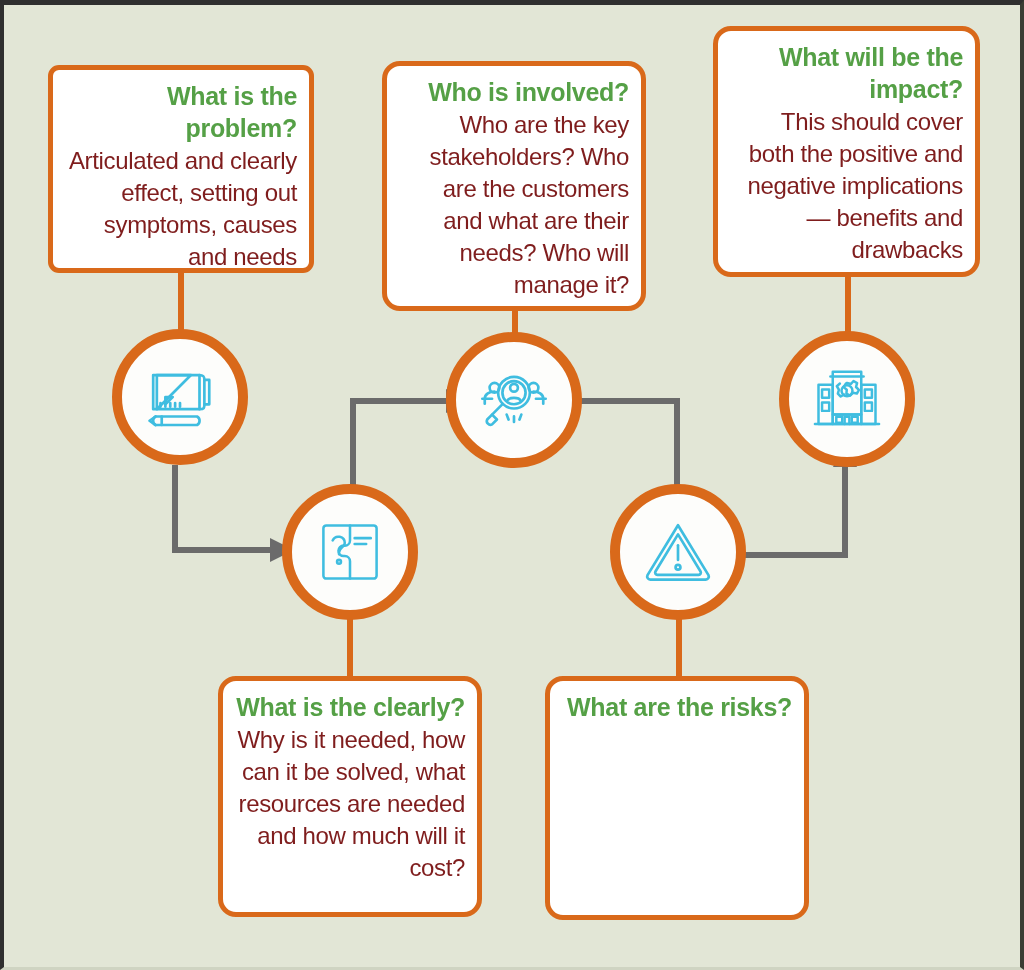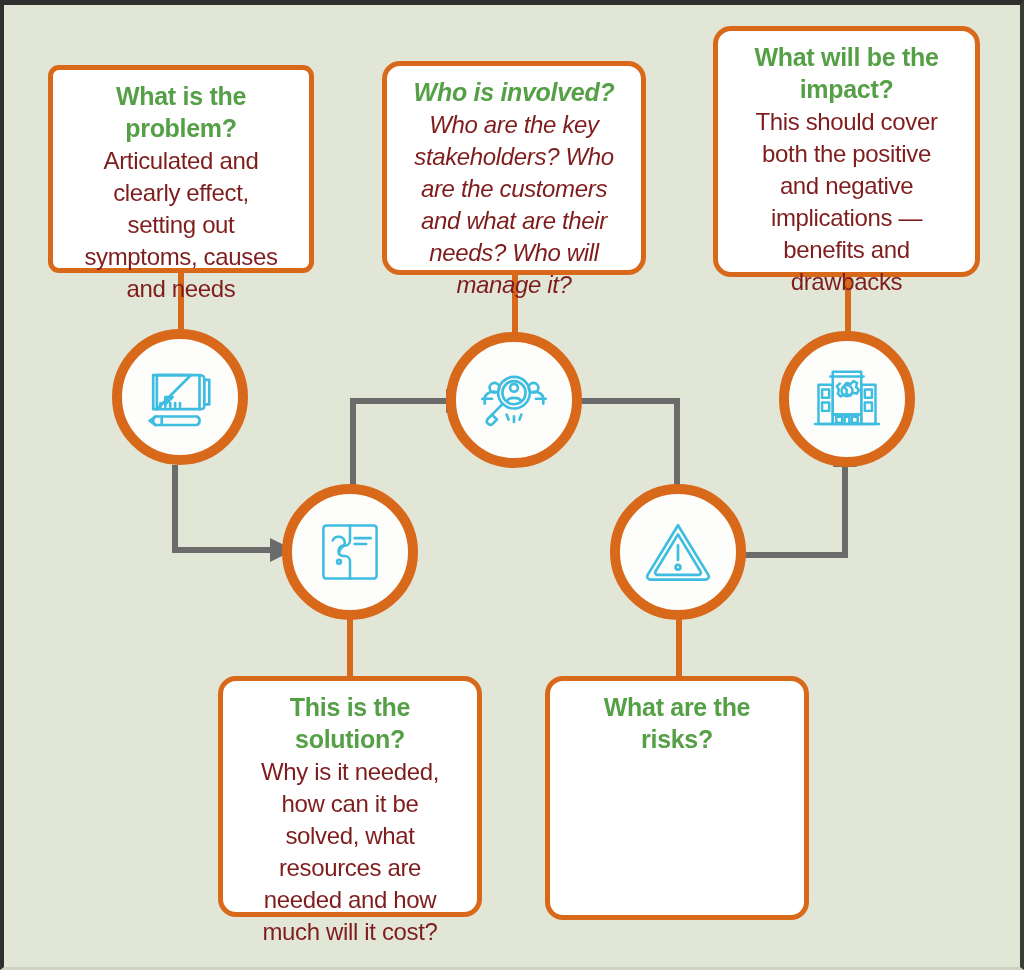--- a/index.html
+++ b/index.html
@@ -21,22 +21,22 @@
     font-family: "Liberation Sans", sans-serif;
   }
 
   
   .card {
     position: absolute;
     background: #ffffff;
     border: 5px solid #d9691a;
     border-radius: 18px;
     box-sizing: border-box;
-    text-align: center;
-    padding: 10px 24px;
+    text-align: right;
+    padding: 10px 12px;
     z-index: 4;
   }
   .card-title {
     color: #55a046;
     font-weight: bold;
     font-size: 25px;
     line-height: 1.28;
     margin: 0 0 1px 0;
     letter-spacing: -0.3px;
   }
@@ -207,32 +207,32 @@
         </g>
       </svg>
     </span>
   </div>
 
   <div class="card" style="left:44px; top:60px; width:266px; height:208px;border-radius:11px;">
     <p class="card-title">What is the problem?</p>
     <p class="card-body">Articulated and clearly effect, setting out symptoms, causes and needs</p>
   </div>
 
-  <div class="card" style="left:378px; top:56px; width:264px; height:214px;font-style:italic;">
+  <div class="card" style="left:378px; top:56px; width:264px; height:250px;">
     <p class="card-title">Who is involved?</p>
     <p class="card-body">Who are the key stakeholders? Who are the customers and what are their needs? Who will manage it?</p>
   </div>
 
   <div class="card" style="left:709px; top:21px; width:267px; height:251px;">
     <p class="card-title">What will be the impact?</p>
     <p class="card-body">This should cover both the positive and negative implications — benefits and drawbacks</p>
   </div>
 
   <div class="card" style="left:214px; top:671px; width:264px; height:241px;">
-    <p class="card-title">This is the solution?</p>
+    <p class="card-title">What is the clearly?</p>
     <p class="card-body">Why is it needed, how can it be solved, what resources are needed and how much will it cost?</p>
   </div>
 
   <div class="card" style="left:541px; top:671px; width:264px; height:244px;">
     <p class="card-title">What are the risks?</p>
   </div>
 
 </div>
 
 </body></html>

